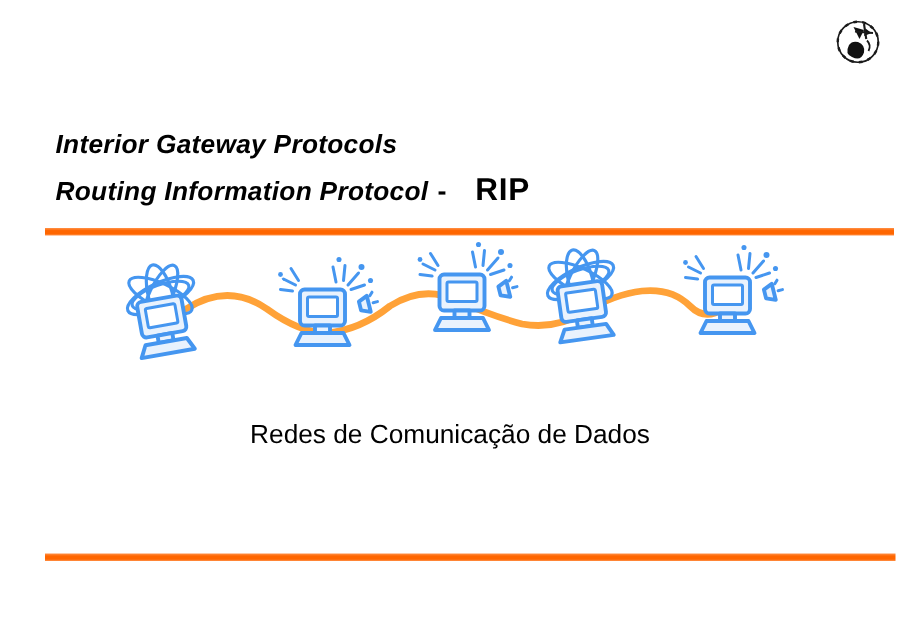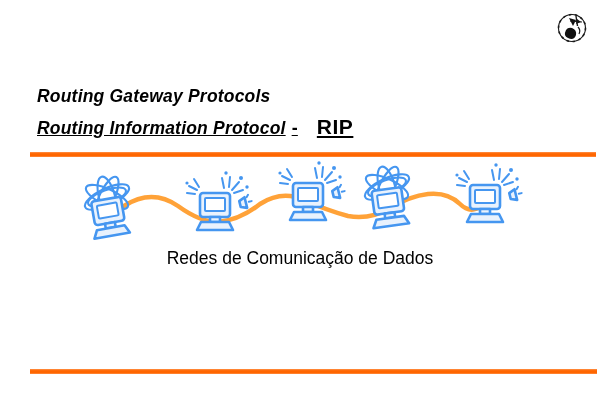--- a/index.html
+++ b/index.html
@@ -9,28 +9,28 @@
     --text:#000000;
   }
   html,body{margin:0;padding:0;background:#fff;}
   .slide{
     position:relative;width:600px;height:415px;background:#ffffff;overflow:hidden;
     font-family:"Liberation Sans", sans-serif;color:var(--text);
   }
   .logo{position:absolute;left:555px;top:10px;width:34px;height:36px;}
   .title-block{position:absolute;left:37px;top:88px;line-height:1;}
   .title-l1{font-style:italic;font-weight:bold;font-size:17.5px;letter-spacing:.2px;}
-  .title-l2{margin-top:10px;font-style:italic;font-weight:bold;font-size:17.5px;letter-spacing:.2px;display:flex;align-items:baseline;text-decoration:underline;}
+  .title-l2{margin-top:10px;font-style:italic;font-weight:bold;font-size:17.5px;letter-spacing:.2px;display:flex;align-items:baseline;}
   .title-sep{font-style:normal;font-weight:bold;font-size:18px;margin:0 7px 0 6px;}
   .title-rip{font-style:normal;font-weight:bold;font-size:21px;letter-spacing:.5px;margin-left:12px;}
   .bar{position:absolute;height:5px;background:linear-gradient(180deg,#ff9149 0%,var(--accent) 35%,var(--accent) 75%,#ff9149 100%);}
   .bar.top{left:30px;top:152px;width:566px;}
   .bar.bottom{left:30px;top:369px;width:567px;}
   .network{position:absolute;left:58px;top:160px;}
-  .caption{position:absolute;left:0;top:248px;width:600px;text-align:center;font-size:17.5px;font-weight:400;}
+  .caption{position:absolute;left:0;top:279px;width:600px;text-align:center;font-size:17.5px;font-weight:400;}
   
   .ln{stroke:var(--line);stroke-width:4.5;fill:none;stroke-linecap:round;}
   .pcs{stroke:var(--blue);stroke-width:2.6;fill:#e9f2fd;stroke-linejoin:round;}
   .pcscreen{stroke:var(--blue);stroke-width:2;fill:#ffffff;}
   .scr{stroke:var(--blue);stroke-width:2.1;fill:none;}
   .spark{stroke:var(--blue);stroke-width:2;fill:none;stroke-linecap:round;}
   .dot{fill:var(--blue);stroke:none;}
   .chip{fill:#1f6fd0;stroke:none;}
   .logo-ink{stroke:#1a1a1a;fill:none;}
 </style>
@@ -44,21 +44,21 @@
     <circle cx="17" cy="18" r="13.5" class="logo-ink" stroke-width="1.6" stroke-dasharray="2.5 3.5" fill="none"></circle>
     <path d="M11,20 q-3,6 2,8 q6,3 8,-3 q1,-5 -4,-7 q-4,-1 -6,2 z" fill="#111111" stroke="none"></path>
     <path d="M14,8 l7,2 l-3,6 z" fill="#111111" stroke="none"></path>
     <path d="M22,9 l4,3 l-5,2 z" fill="#111111" stroke="none"></path>
     <path d="M21,6 l1.5,10" class="logo-ink" stroke-width="1.4"></path>
     <path d="M15,11 l12,1" class="logo-ink" stroke-width="1.2"></path>
     <path d="M23,17 q3,3 1,7" class="logo-ink" stroke-width="1.2"></path>
   </svg>
 
   <div class="title-block">
-    <div class="title-l1">Routing Gateway Protocols</div>
+    <div class="title-l1">Interior Gateway Protocols</div>
     <div class="title-l2">
       <span>Routing Information Protocol</span>
       <span class="title-sep">-</span>
       <span class="title-rip">RIP</span>
     </div>
   </div>
 
   <div class="bar top"></div>
 
   <svg class="network" width="480" height="100" viewBox="0 0 480 100">

